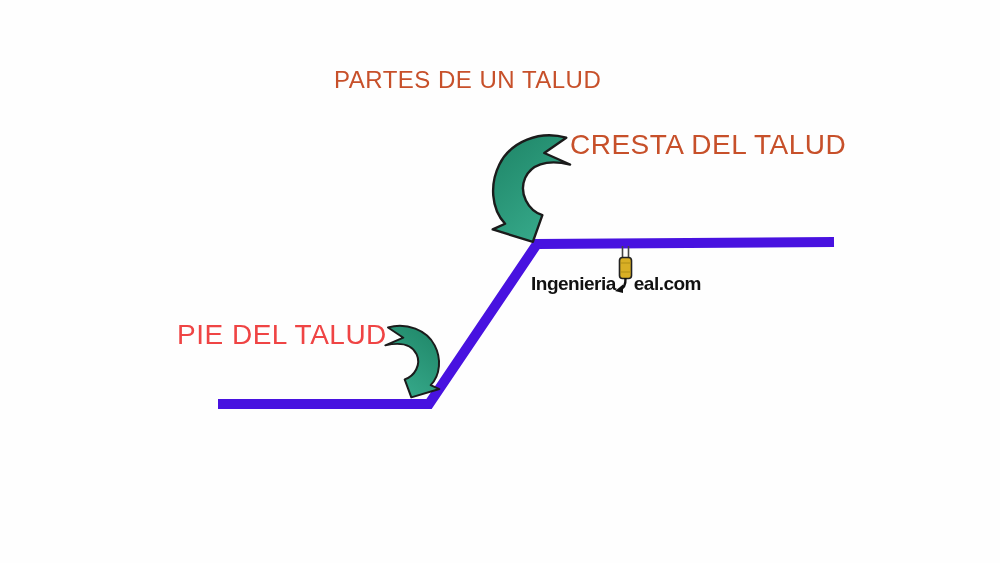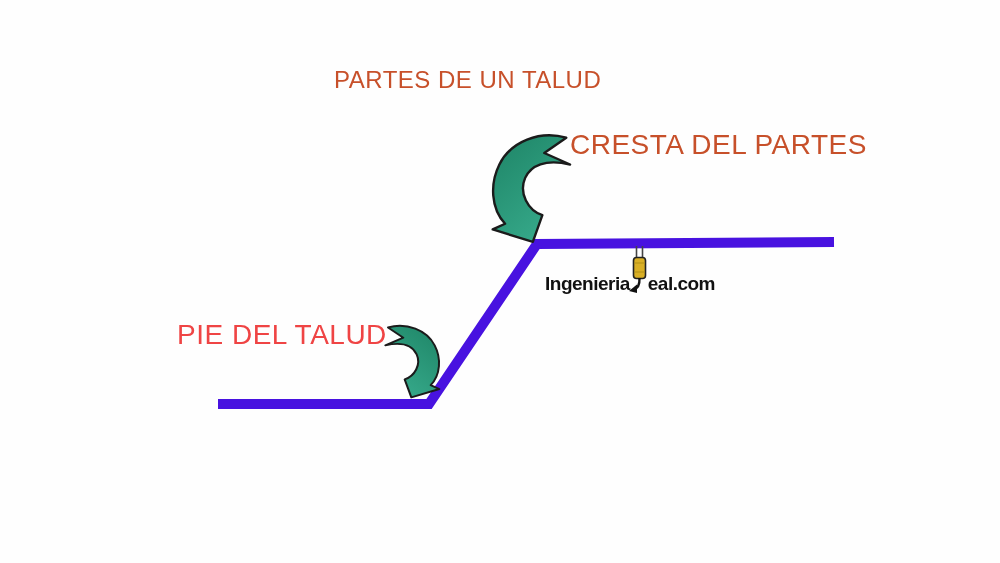--- a/index.html
+++ b/index.html
@@ -14,38 +14,38 @@
   .label{
     position:absolute;font-size:28px;line-height:1.1;letter-spacing:0.5px;white-space:nowrap;
   }
   .label-cresta{left:570px;top:130px;}
   .label-pie{left:177px;top:320px;}
   svg.slope{position:absolute;left:0;top:0;width:1000px;height:563px;}
   svg.arrow{position:absolute;overflow:visible;}
   .arrow-big{left:486px;top:127px;width:86px;height:117px;}
   .arrow-small{left:384px;top:321px;width:60px;height:77px;transform:scaleX(-1);}
   .watermark{
-    position:absolute;left:545px;top:245px;height:48px;display:flex;align-items:flex-end;
+    position:absolute;left:531px;top:245px;height:48px;display:flex;align-items:flex-end;
     font-weight:bold;font-size:19px;
   }
   .wm-text{line-height:1;letter-spacing:-0.5px;}
   .hook-icon{width:22px;height:48px;margin:0 -3px 0 -1px;display:block;}
 </style>
 </head>
 <body>
 
 <div class="canvas">
 
   <svg class="slope" viewBox="0 0 1000 563">
     <polyline fill="none" stroke-linejoin="miter" stroke-linecap="butt" points="218,404 429,404 537,244 834,242" stroke="#4812E0" stroke-width="10"></polyline>
   </svg>
 
   <div class="title" style="color: rgb(199, 80, 42);">PARTES DE UN TALUD</div>
 
-  <div class="label label-cresta" style="color: rgb(199, 80, 42);">CRESTA DEL PARTES</div>
+  <div class="label label-cresta" style="color: rgb(199, 80, 42);">CRESTA DEL TALUD</div>
   <div class="label label-pie" style="color: #ef4444;">PIE DEL TALUD</div>
 
   <svg class="arrow arrow-big" viewBox="0 0 90 120">
     <defs>
       <linearGradient id="tealGrad1" x1="0" y1="0" x2="0.6" y2="1">
         <stop offset="0" stop-color="#1E8466"></stop>
         <stop offset="1" stop-color="#36A98A"></stop>
       </linearGradient>
     </defs>
     <path d="M84,10 C56,2 26,14 14,38 C4,58 5,84 20,100 L7,106 L49,119 L59,91

